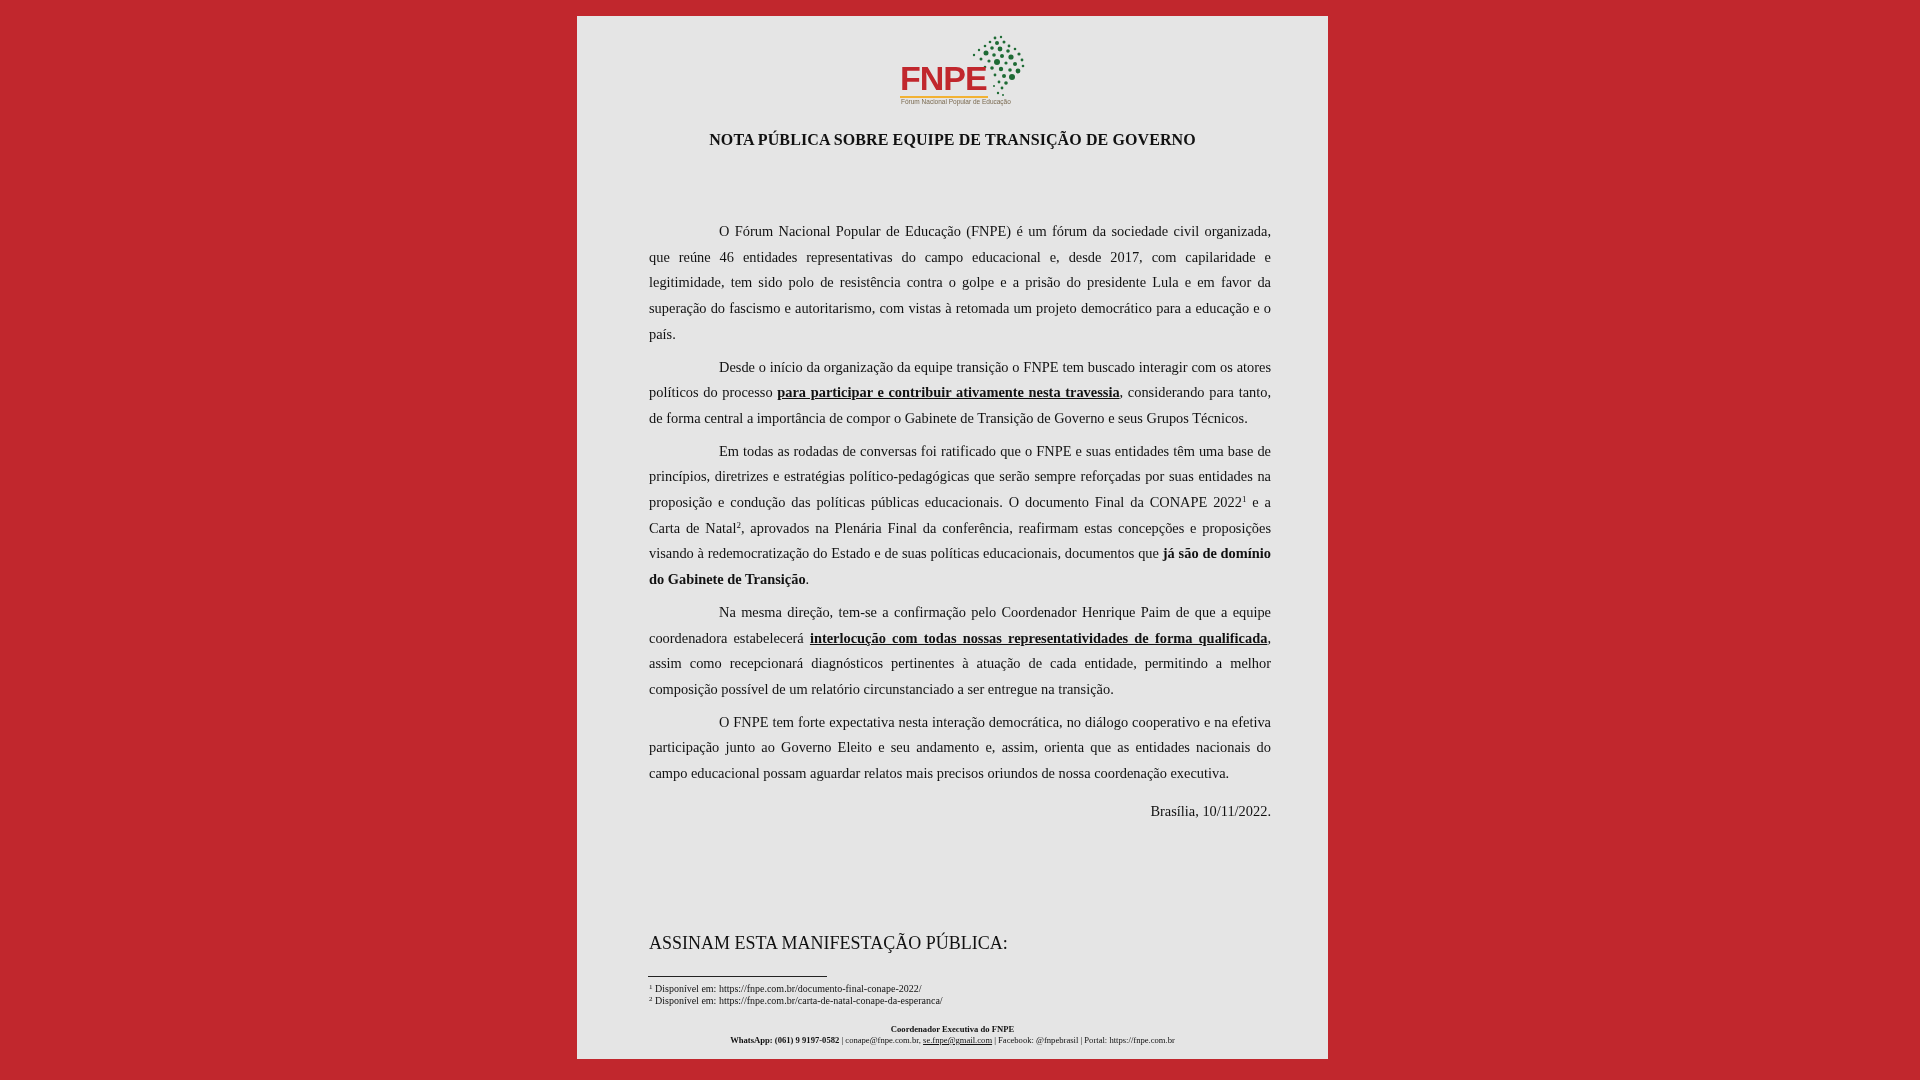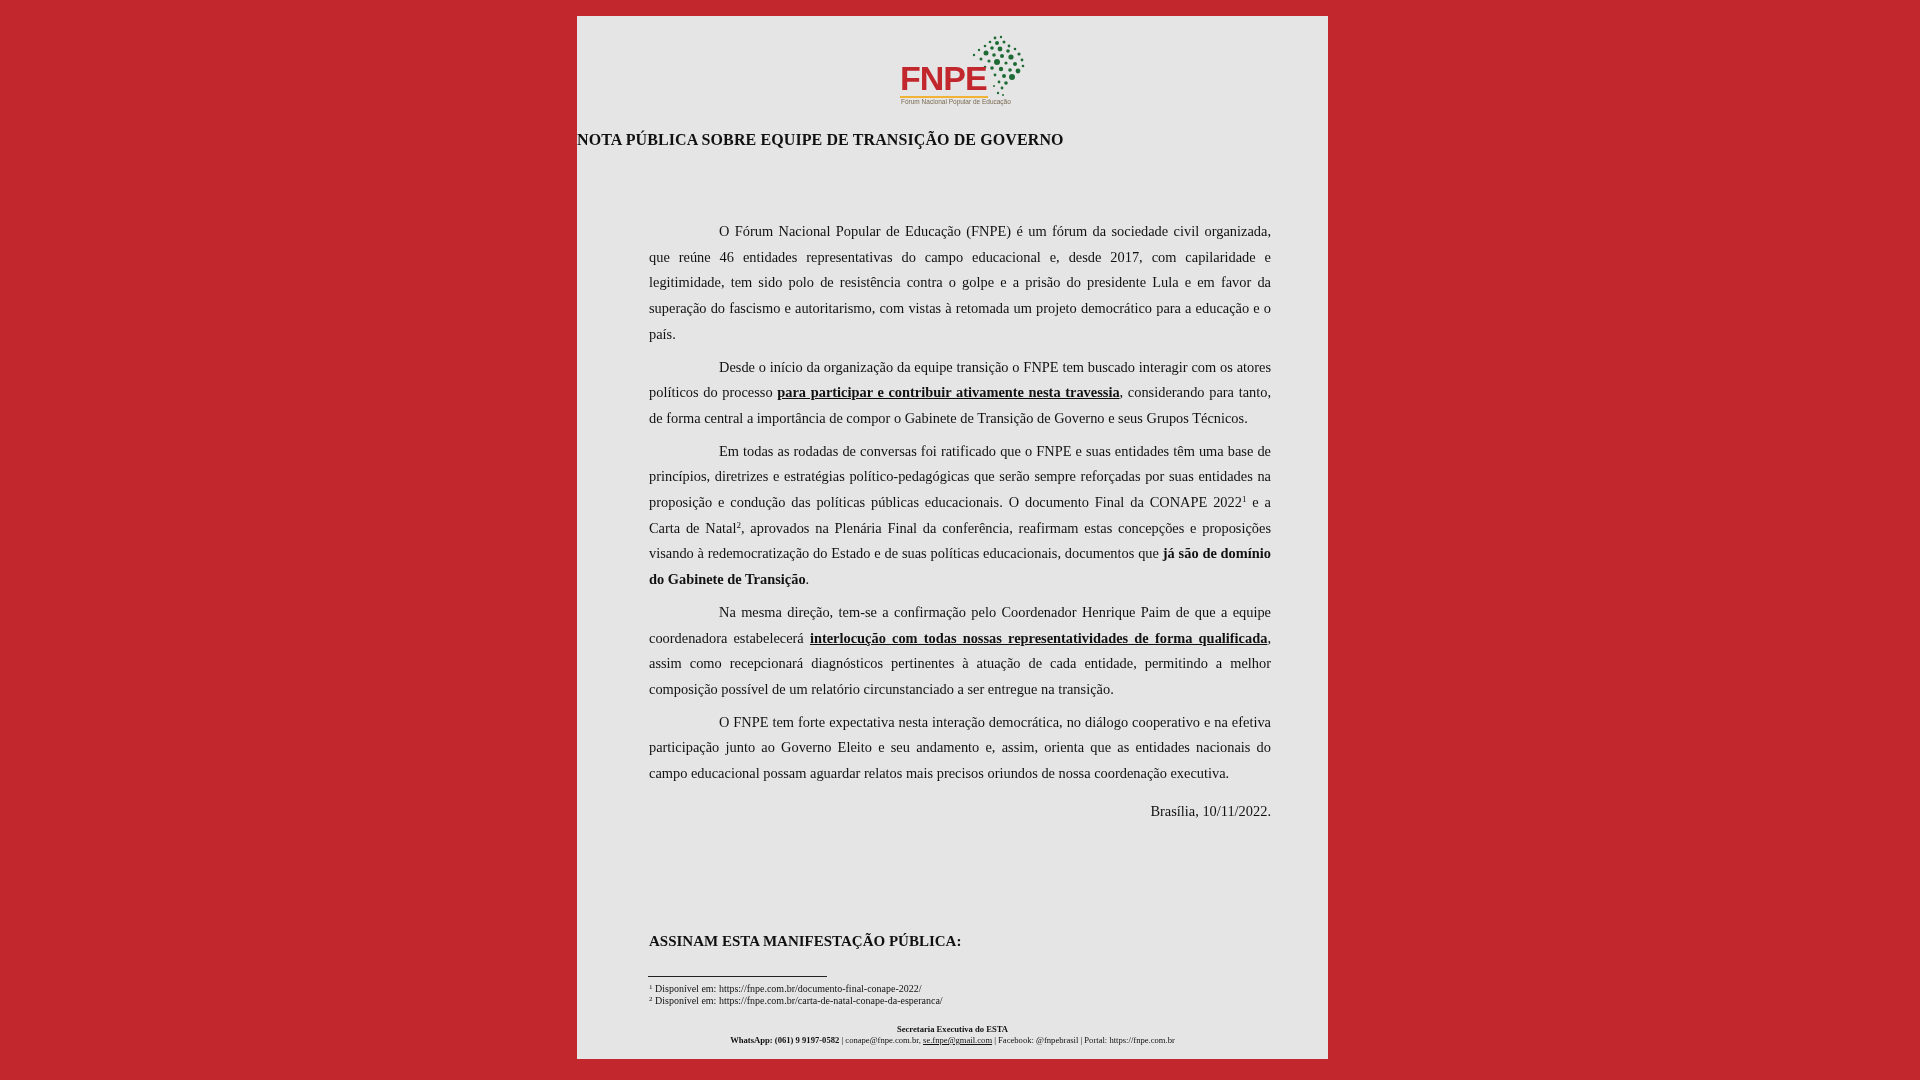--- a/index.html
+++ b/index.html
@@ -32,36 +32,36 @@
       background: #f2b233;
     }
     .logo-sub {
       position: absolute; left: 1px; top: 64px;
       font-family: "Liberation Sans", sans-serif;
       font-size: 6.5px; color: #7a6a50; white-space: nowrap;
     }
     .logo-dots { position: absolute; left: 65px; top: 0; width: 65px; height: 65px; }
     .title {
       position: absolute; left: 0; right: 0; top: 115px;
-      text-align: left; font-weight: bold; font-size: 16px;
+      text-align: center; font-weight: bold; font-size: 16px;
       letter-spacing: 0.1px;
     }
     .body {
       position: absolute; left: 72px; width: 622px; top: 203px;
       font-size: 14.4px; line-height: 25.7px;
       text-align: justify;
     }
     .body p { margin: 0 0 7px 0; text-indent: 70px; }
     .body p.date { text-indent: 0; text-align: right; margin-top: 12px; }
     .u { font-weight: bold; text-decoration: underline; }
     .b { font-weight: bold; }
     sup { font-size: 9px; line-height: 0; vertical-align: 5px; }
     .sign {
       position: absolute; left: 72px; top: 917px;
-      font-weight: bold; font-size: 15px;
+      font-weight: normal; font-size: 18px;
     }
     .fn-rule {
       position: absolute; left: 71px; top: 960px; width: 179px; height: 1px;
       background: #222;
     }
     .footnotes {
       position: absolute; left: 72px; top: 967px;
       font-size: 10px; line-height: 12px;
     }
     .footnotes sup { font-size: 7px; vertical-align: 3px; }
@@ -145,17 +145,17 @@
 
   <div class="sign">ASSINAM ESTA MANIFESTAÇÃO PÚBLICA:</div>
 
   <div class="fn-rule"></div>
   <div class="footnotes">
     <div><sup>1</sup><span> Disponível em: https://fnpe.com.br/documento-final-conape-2022/</span></div>
     <div><sup>2</sup><span> Disponível em: https://fnpe.com.br/carta-de-natal-conape-da-esperanca/</span></div>
   </div>
 
   <div class="footer">
-    <div class="fb">Secretaria Executiva do ESTA</div>
+    <div class="fb">Coordenador Executiva do FNPE</div>
     <div><span class="fb">WhatsApp: (061) 9 9197-0582</span><span> | </span><span>conape@fnpe.com.br, </span><span class="ul">se.fnpe@gmail.com</span><span> |  Facebook: @fnpebrasil  | Portal: https://fnpe.com.br</span></div>
   </div>
 
 </div>
 
 </body></html>

